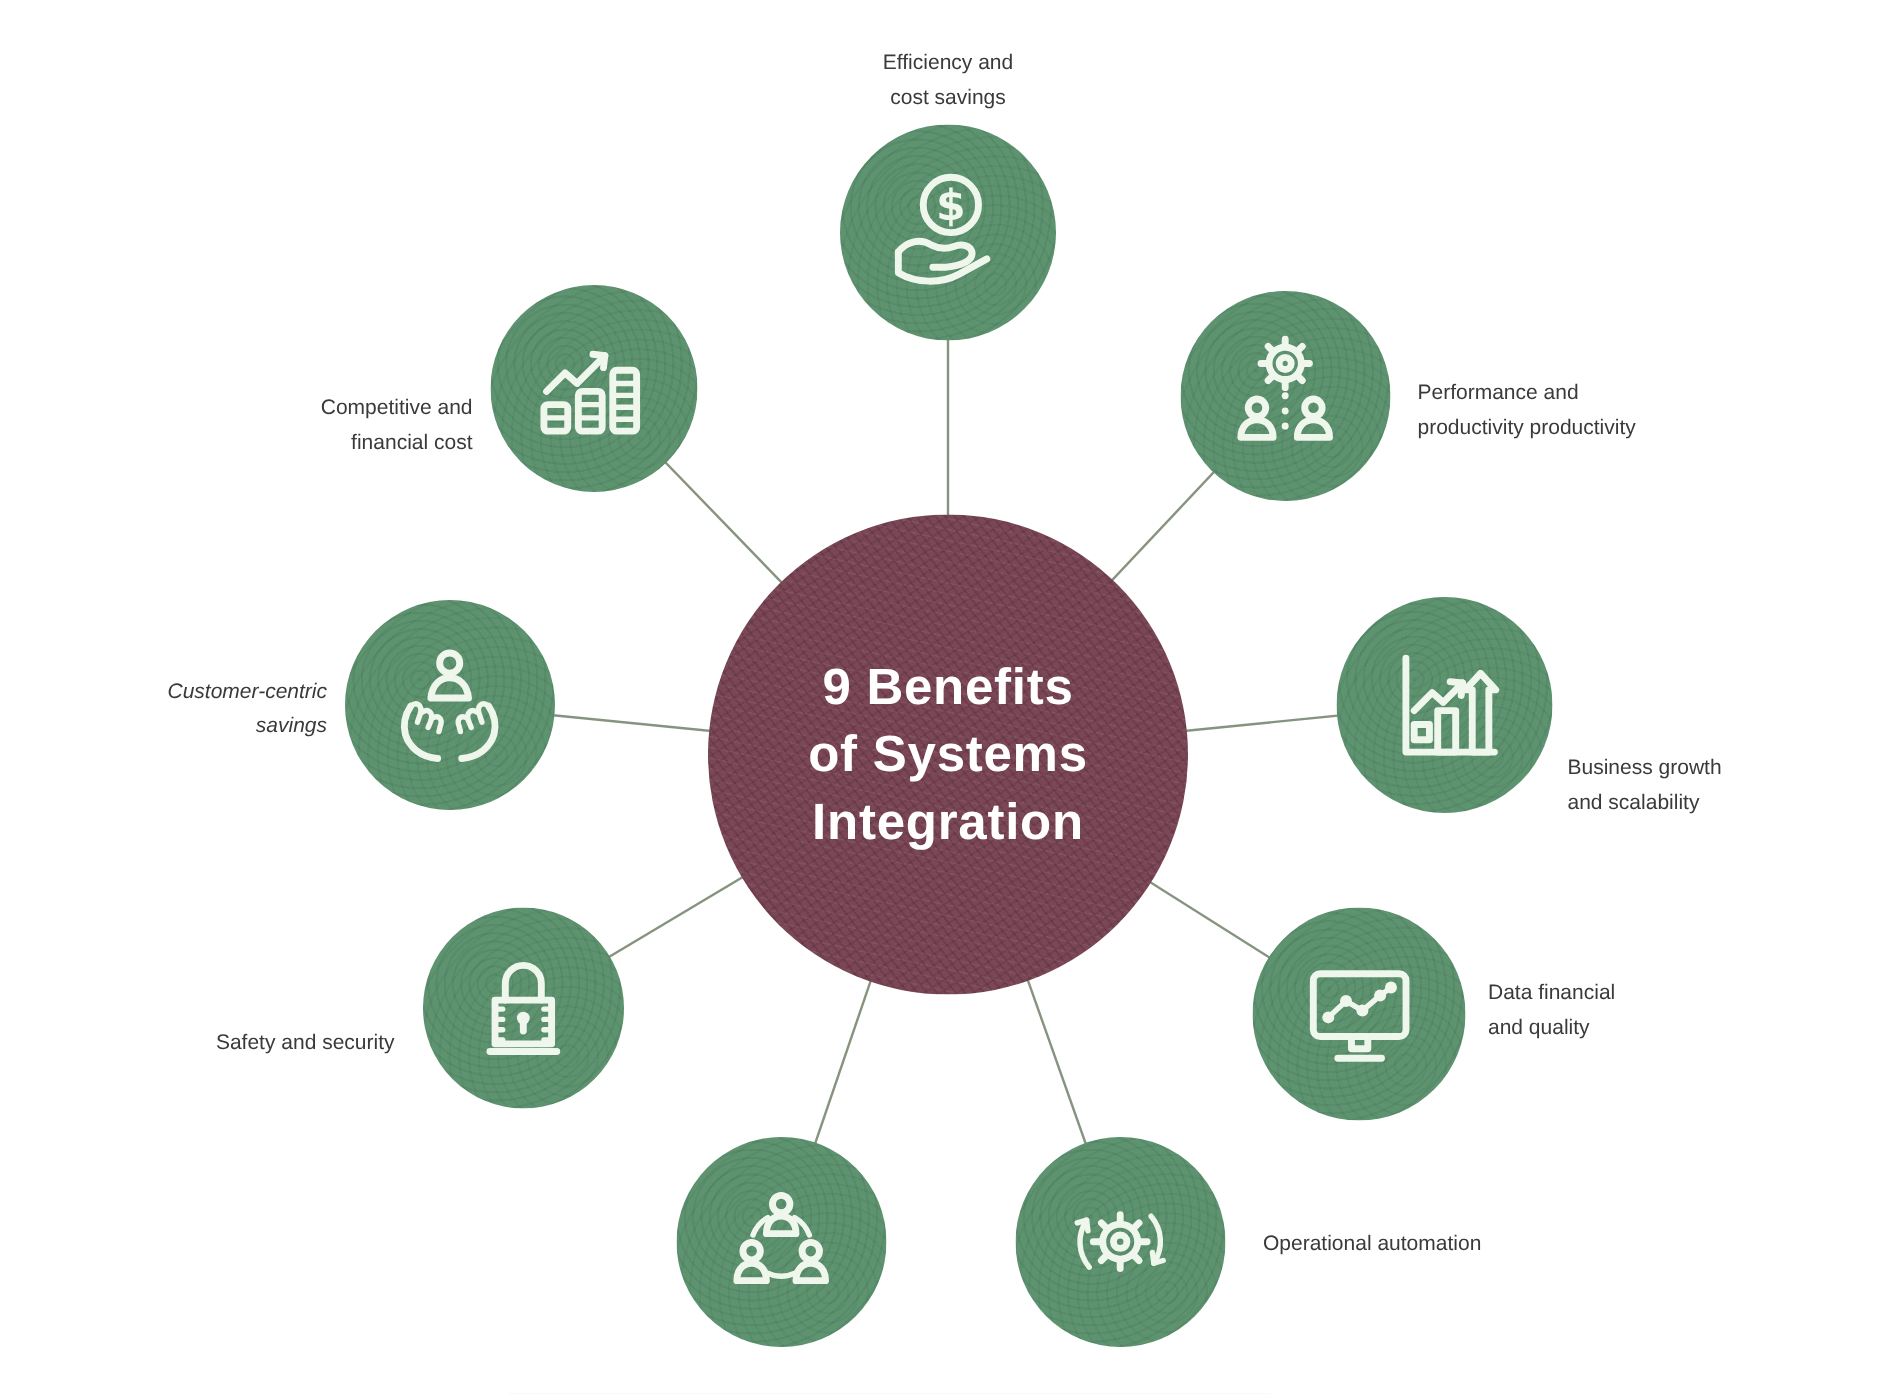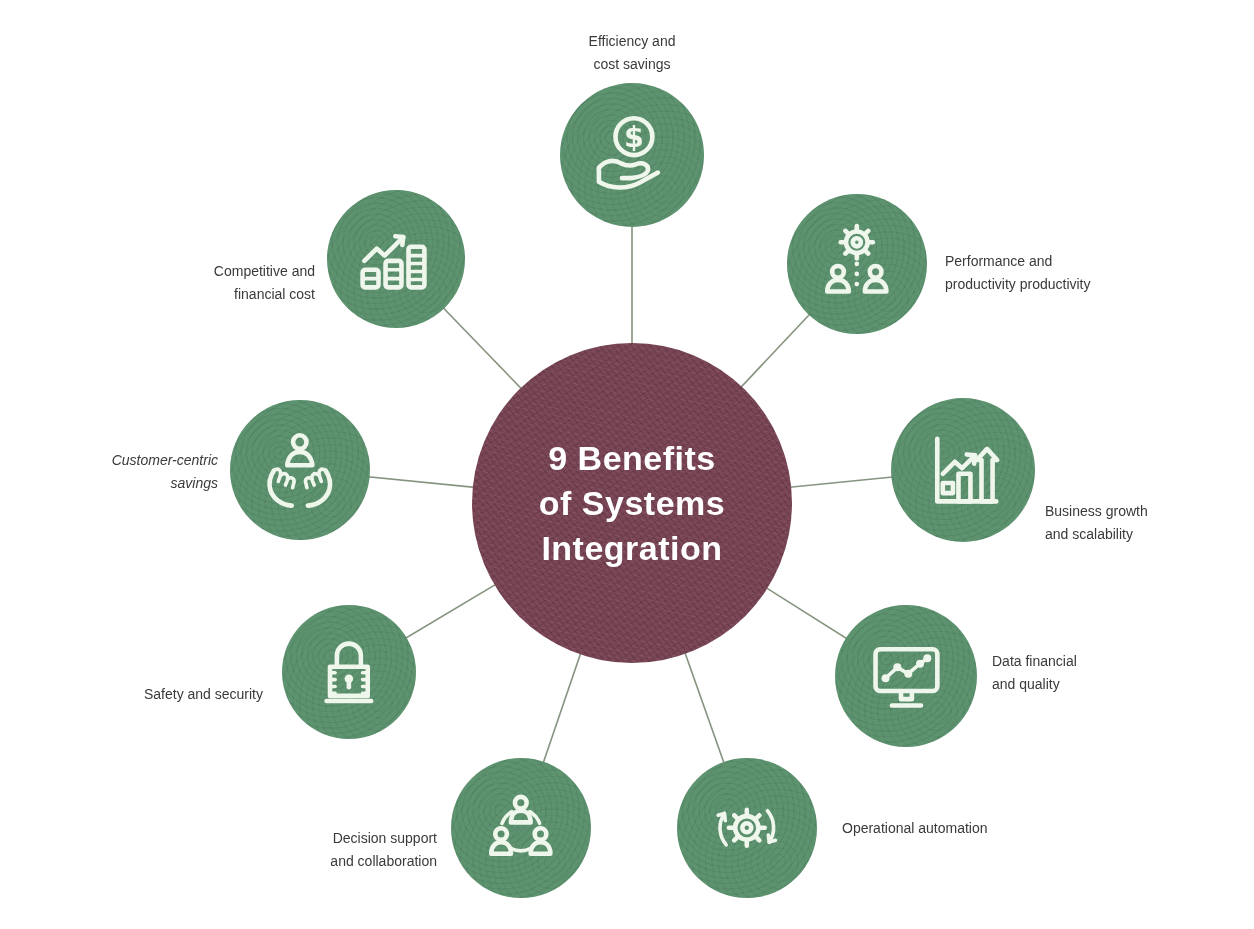--- a/index.html
+++ b/index.html
@@ -181,24 +181,20 @@
       <path class="stroke" d="M39 44 c0 -8 4.5 -13 11 -13 c6.5 0 11 5 11 13 z"></path>
       <circle class="stroke" cx="28" cy="57" r="6.5"></circle>
       <path class="stroke" d="M17 79 c0 -8 4.5 -13 11 -13 c6.5 0 11 5 11 13 z"></path>
       <circle class="stroke" cx="72" cy="57" r="6.5"></circle>
       <path class="stroke" d="M61 79 c0 -8 4.5 -13 11 -13 c6.5 0 11 5 11 13 z"></path>
       <path class="stroke thin" d="M29 45 A25 25 0 0 1 40 32"></path>
       <path class="stroke thin" d="M60 32 A25 25 0 0 1 71 45"></path>
       <path class="stroke thin" d="M39 73 A25 25 0 0 0 61 73"></path>
     </svg>
   </div>
-  <div class="label align-right l-decision">
-    <span>Decision support</span>
-    <span>and collaboration</span>
-  </div>
 
   <div class="node n-safety">
     <svg viewBox="0 0 100 100">
       <path class="stroke" d="M36 44 V31 a14 14 0 0 1 28 0 V44"></path>
       <rect class="stroke" x="28" y="44" width="44" height="34"></rect>
       <g class="stroke thin">
         <path d="M28 51 h6 M28 59 h6 M28 67 h6 M28 75 h6 M66 51 h6 M66 59 h6 M66 67 h6 M66 75 h6"></path>
       </g>
       <circle class="fillc" cx="50" cy="58" r="5"></circle>
       <path class="stroke" stroke-width="6" d="M50 60 v8"></path>

